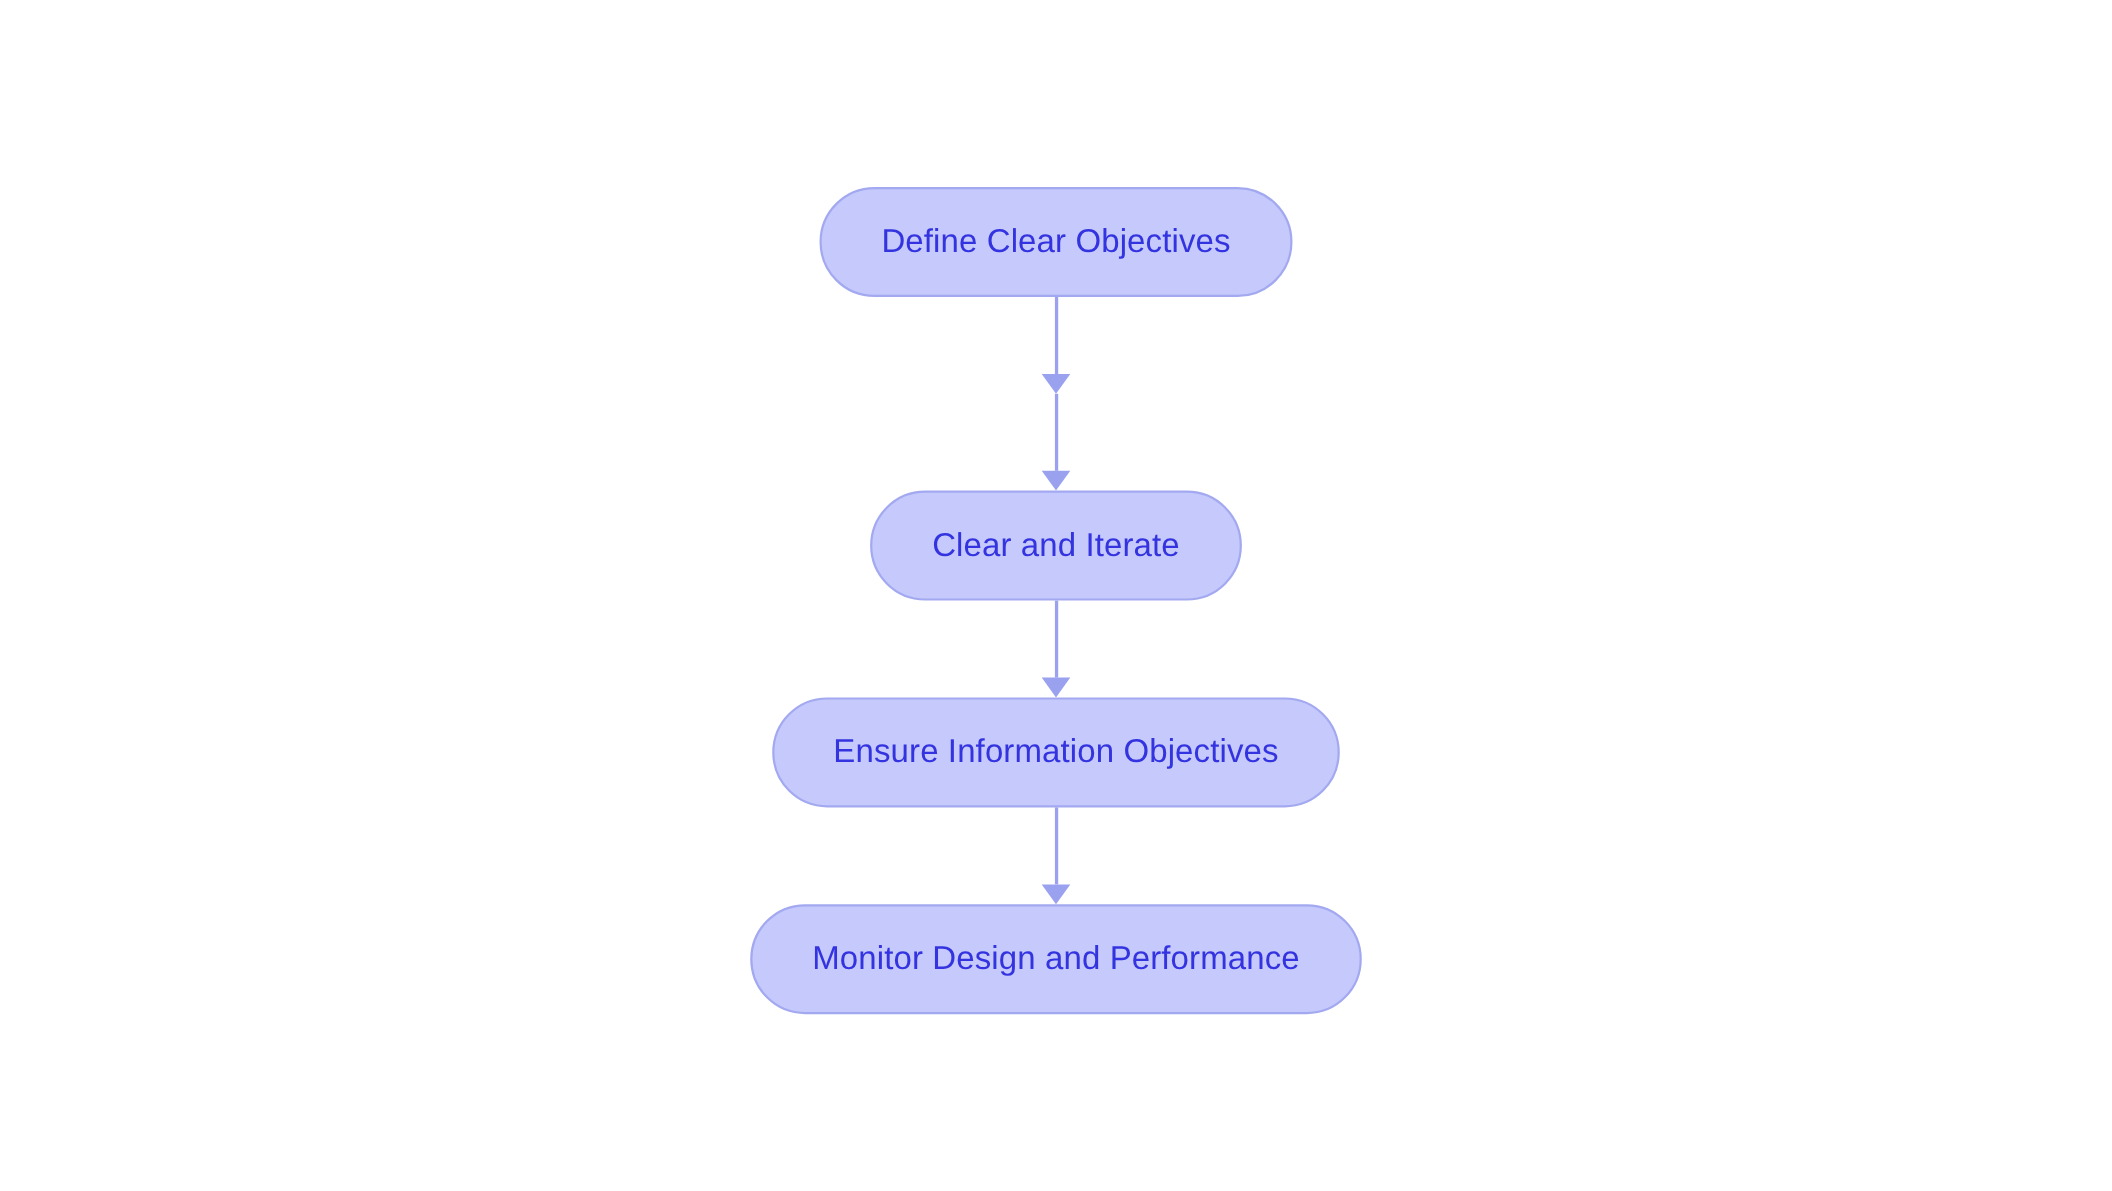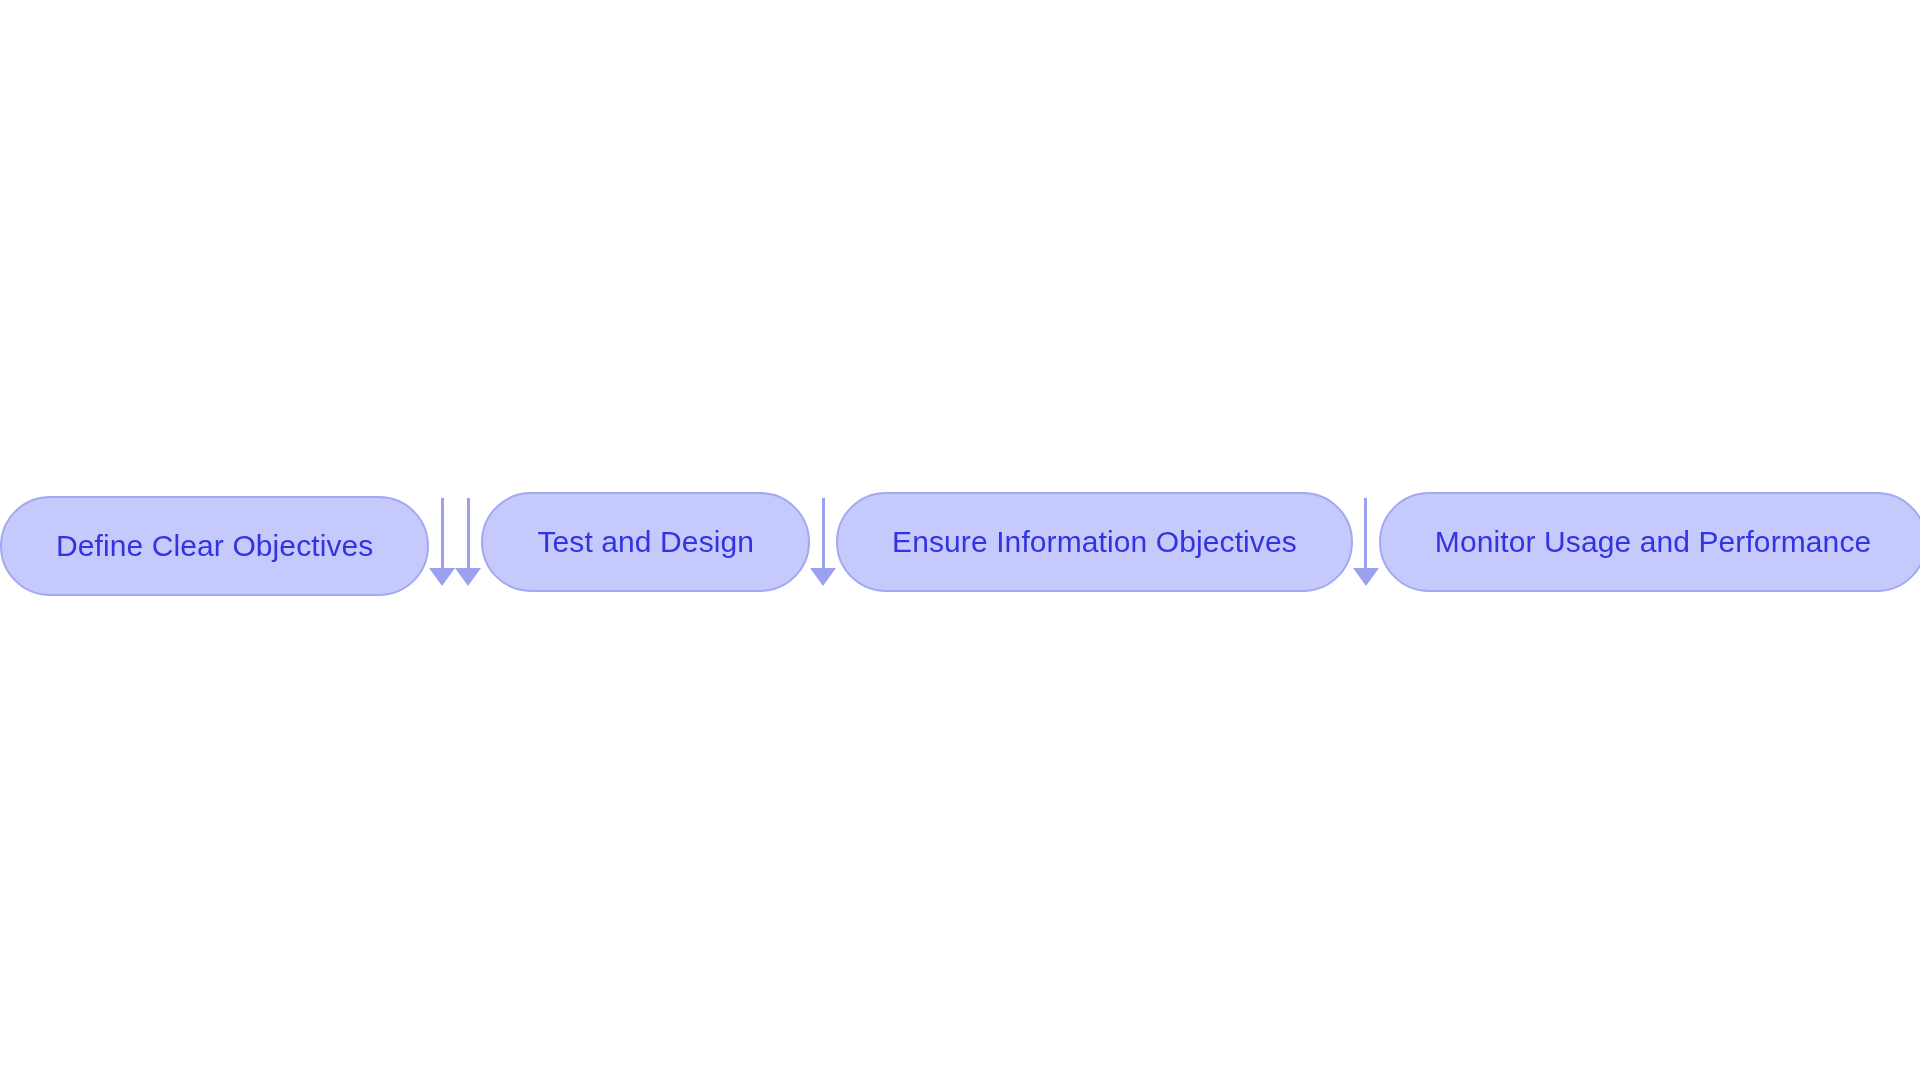--- a/index.html
+++ b/index.html
@@ -22,23 +22,23 @@
     background: #ffffff;
   }
 
   .flow-column {
     position: absolute;
     left: 0;
     top: 0;
     width: 1920px;
     height: 1083px;
     display: flex;
-    flex-direction: row;
+    flex-direction: column;
     align-items: center;
-    justify-content: space-between;
+    justify-content: center;
   }
 
   .node {
     box-sizing: border-box;
     height: 100px;
     border-radius: 50px;
     background: #c5c9fb;
     border: 2px solid #a3a9f0;
     display: flex;
     align-items: center;
@@ -101,35 +101,35 @@
       <div class="head"></div>
     </div>
 
 
     <div class="connector conn-1">
       <div class="shaft"></div>
       <div class="head"></div>
     </div>
 
     <div class="node node-2">
-      <span class="node-label">Test and Design</span>
+      <span class="node-label">Clear and Iterate</span>
     </div>
 
     <div class="connector conn-2">
       <div class="shaft"></div>
       <div class="head"></div>
     </div>
 
     <div class="node node-3">
       <span class="node-label">Ensure Information Objectives</span>
     </div>
 
     <div class="connector conn-3">
       <div class="shaft"></div>
       <div class="head"></div>
     </div>
 
     <div class="node node-4">
-      <span class="node-label">Monitor Usage and Performance</span>
+      <span class="node-label">Monitor Design and Performance</span>
     </div>
 
   </div>
 </div>
 
 </body></html>

